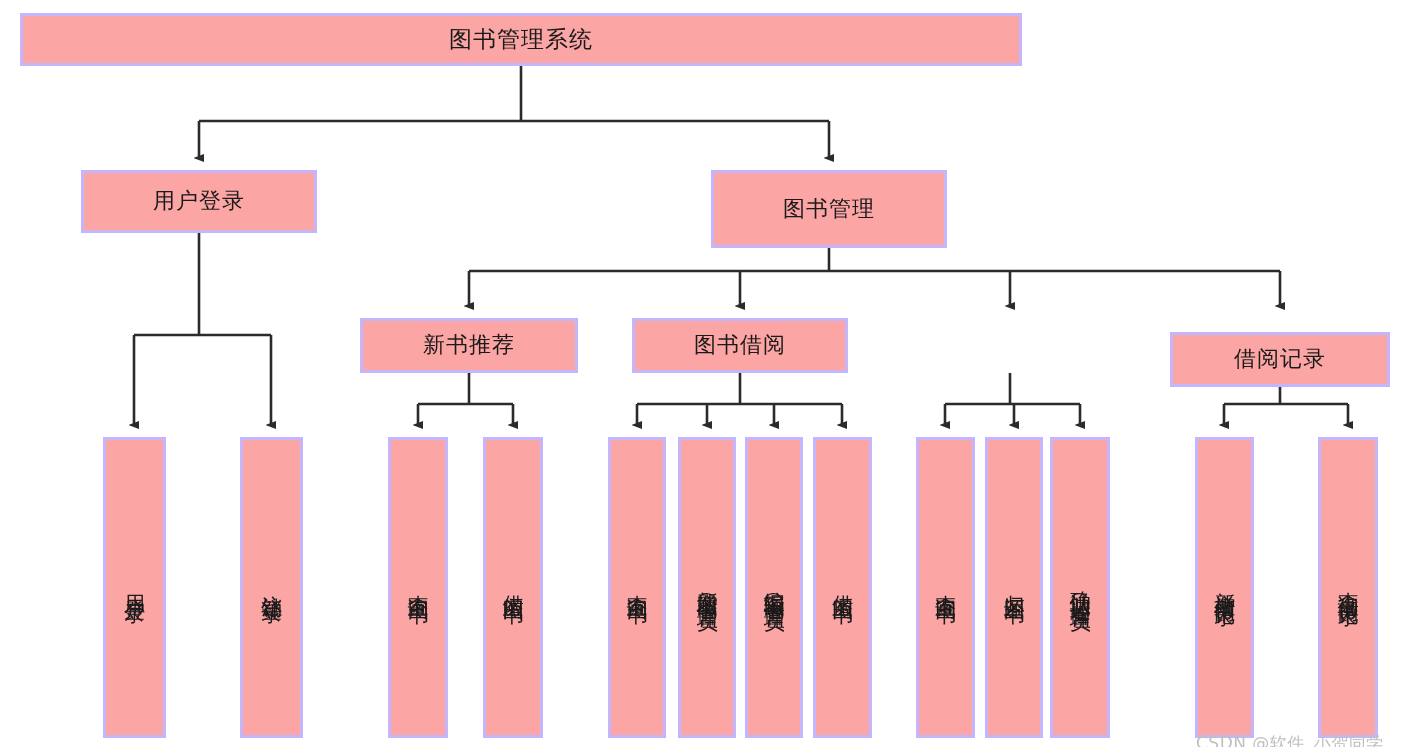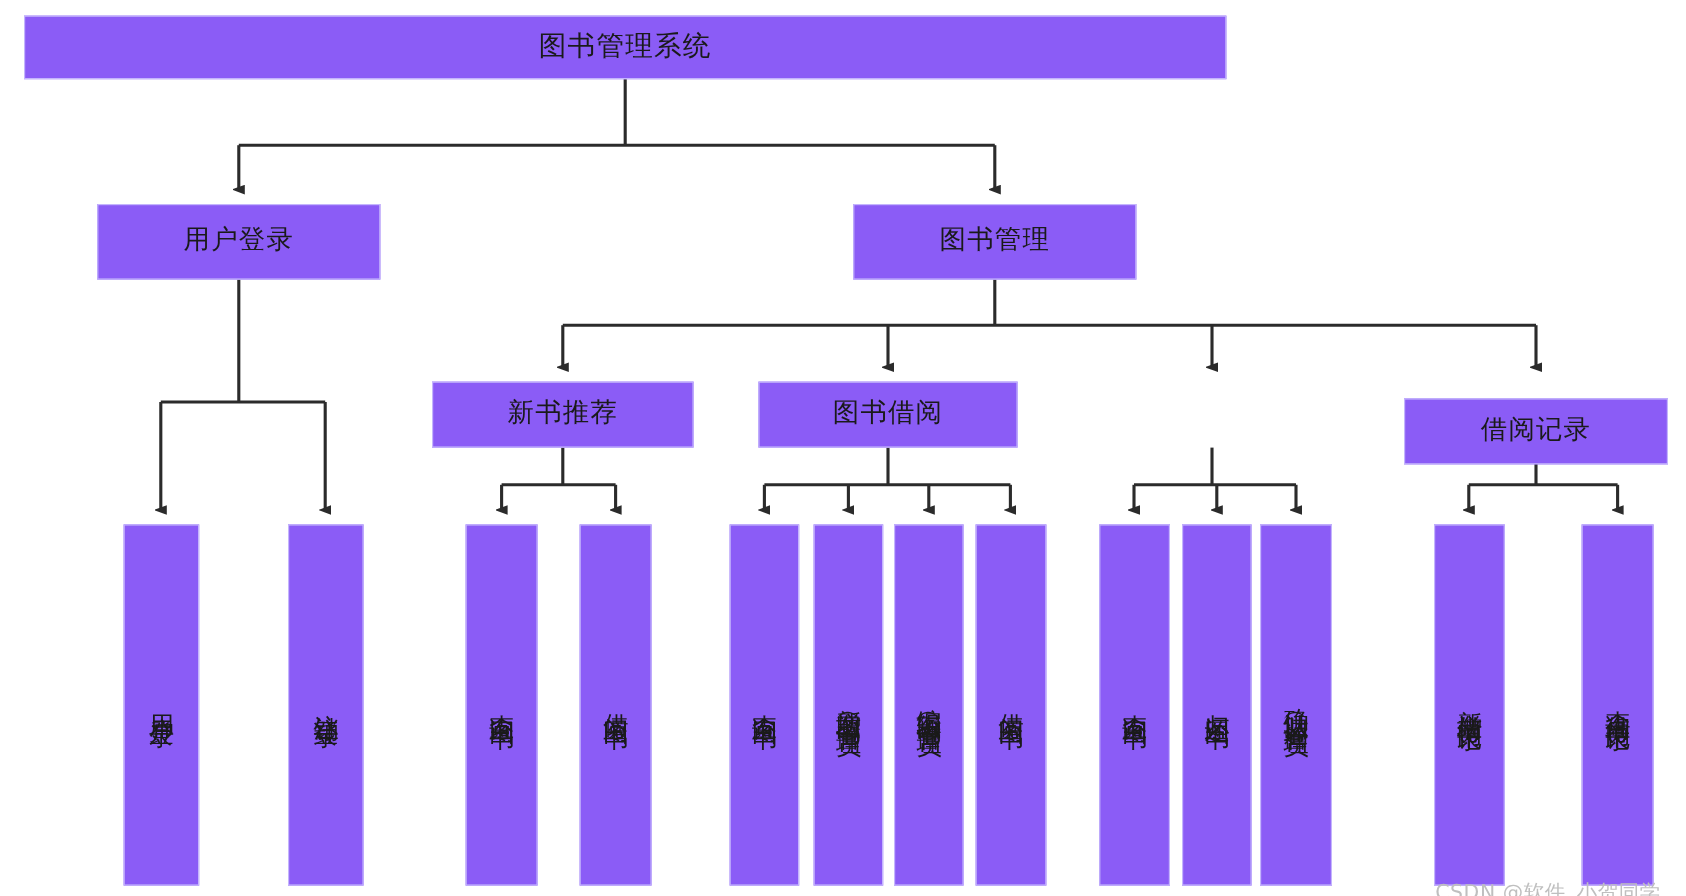--- a/index.html
+++ b/index.html
@@ -21,22 +21,22 @@
   #diagram-svg {
     position: absolute;
     left: 0;
     top: 0;
     width: 1405px;
     height: 747px;
   }
   .node-box {
     position: absolute;
     box-sizing: border-box;
-    border: 1px solid #c4b5fd;
-    background: #8b5cf6;
+    border: 3px solid #c4b5fd;
+    background: #fca5a5;
     display: flex;
     align-items: center;
     justify-content: center;
     color: #1a1a1a;
   }
   .node-box.horiz {
     font-size: 22px;
     letter-spacing: 1px;
     line-height: 1.2;
   }
@@ -139,21 +139,21 @@
   </svg>
 
   <div class="node-box root horiz" id="node-root" style="left: 20px; top: 13px; width: 1002px; height: 53px;">
     <span>图书管理系统</span>
   </div>
 
   <div class="node-box horiz" id="node-l2-0" style="left: 81px; top: 170px; width: 236px; height: 63px;">
     <span>用户登录</span>
   </div>
 
-  <div class="node-box horiz" id="node-l2-1" style="left: 711px; top: 170px; width: 236px; height: 63px;">
+  <div class="node-box horiz" id="node-l2-1" style="left: 711px; top: 170px; width: 236px; height: 78px;">
     <span>图书管理</span>
   </div>
 
   <div class="node-box horiz" id="node-l3-1" style="left: 632px; top: 318px; width: 216px; height: 55px;">
     <span>图书借阅</span>
   </div>
 
   <div class="node-box horiz" id="node-l3-0" style="left: 360px; top: 318px; width: 218px; height: 55px;">
     <span>新书推荐</span>
   </div>

